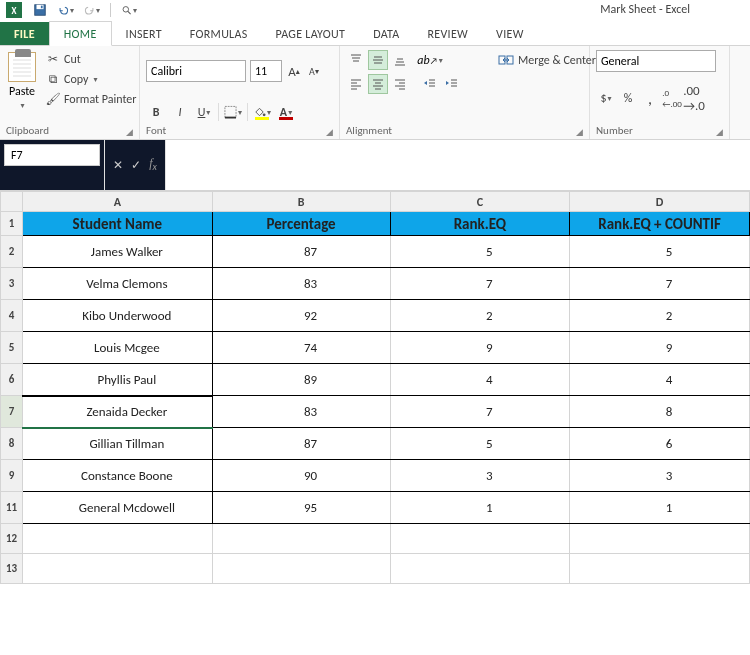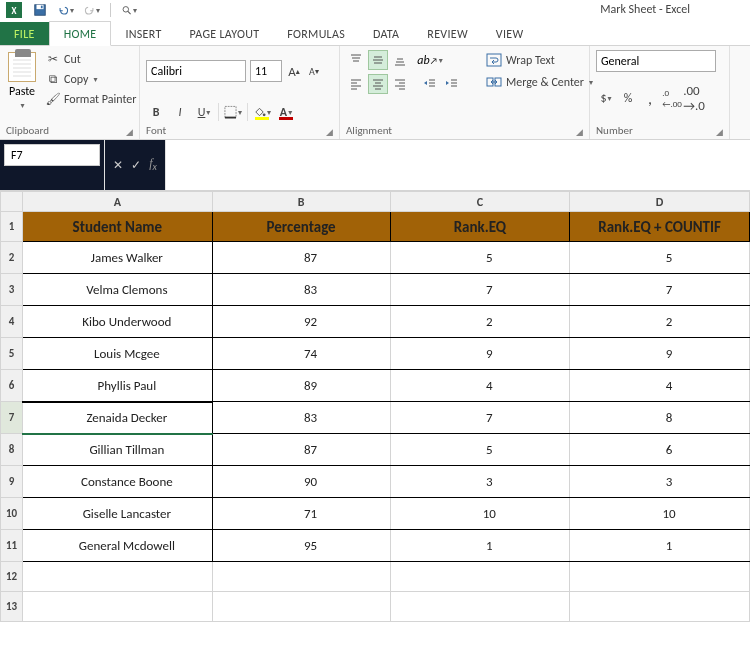--- a/index.html
+++ b/index.html
@@ -10,21 +10,21 @@
 .qat { display: flex; align-items: center; gap: 10px; padding-left: 6px; }
 .qat .excel-logo { width: 16px; height: 16px; background: #217346; color: #fff; display: flex; align-items: center; justify-content: center; font-size: 9px; font-weight: bold; }
 .qat .icon-btn { width: 16px; height: 16px; display: flex; align-items: center; justify-content: center; color: #444; cursor: pointer; }
 .qat .sep { width: 1px; height: 14px; background: #ccc; }
 .title-text { position: absolute; left: 50%; transform: translateX(-50%); top: 2px; font-size: 12px; color: #444; white-space: nowrap; }
 .title-text { left: auto; right: 60px; transform: none; }
 
 
 .tabs { height: 26px; display: flex; align-items: flex-end; border-bottom: 1px solid #d4d4d4; background: #fff; }
 .tab { padding: 5px 14px 4px; font-size: 12px; color: #444; cursor: pointer; text-transform: uppercase; letter-spacing: 0.3px; }
-.tab.file { background: #217346; color: #bef264; font-weight: normal; }
+.tab.file { background: #217346; color: #fef9c3; font-weight: bold; }
 .tab.active { color: #217346; border: 1px solid #d4d4d4; border-bottom: 1px solid #fff; position: relative; bottom: -1px; background: #fff; }
 
 
 .ribbon { height: 94px; background: #f9f9f9; border-bottom: 1px solid #d4d4d4; display: flex; }
 .group { border-right: 1px solid #e0e0e0; display: flex; flex-direction: column; justify-content: space-between; padding: 4px 6px 2px; position: relative; }
 .group-label { text-align: left; font-size: 11px; color: #666; padding-top: 2px; }
 .launcher { position: absolute; right: 3px; bottom: 3px; width: 10px; height: 10px; font-size: 9px; color: #888; cursor: pointer; }
 
 
 .clipboard-body { display: flex; gap: 4px; flex: 1; }
@@ -43,21 +43,21 @@
 .font-size { width: 32px; height: 22px; border: 1px solid #ababab; background: #fff; font-size: 12px; padding: 0 4px; }
 .fbtn { width: 20px; height: 20px; display: flex; align-items: center; justify-content: center; cursor: pointer; color: #444; border: 1px solid transparent; }
 .fbtn.small { width: 16px; }
 .dd { font-size: 8px; color: #666; margin-left: 1px; }
 .border-btn { position: relative; }
 .fill-btn .swatch, .font-color .swatch { position: absolute; bottom: 1px; left: 2px; width: 14px; height: 3px; }
 .fill-btn .swatch { background: #ffff00; }
 .font-color .swatch { background: #c00000; }
 
 
-.align-body { display: flex; flex-direction: column; gap: 8px; flex: 1; }
+.align-body { display: flex; flex-direction: column; gap: 20px; flex: 1; }
 .align-row { display: flex; align-items: center; gap: 2px; }
 .align-btn { width: 20px; height: 20px; display: flex; align-items: center; justify-content: center; cursor: pointer; border: 1px solid transparent; }
 .align-btn.active { background: #d4edda; border-color: #9fc79f; }
 .wrap-merge { display: flex; flex-direction: column; gap: 2px; }
 .wide-btn { display: flex; align-items: center; gap: 4px; padding: 2px 6px; cursor: pointer; font-size: 12px; color: #444; white-space: nowrap; }
 
 
 .num-body { display: flex; flex-direction: column; gap: 16px; flex: 1; }
 .num-format { width: 120px; height: 22px; border: 1px solid #ababab; background: #fff; font-size: 12px; padding: 0 4px; }
 .num-row { display: flex; gap: 2px; }
@@ -73,21 +73,21 @@
 .sheet { border-collapse: collapse; table-layout: fixed; }
 .sheet .colhdr, .sheet .rowhdr, .sheet .corner {
   background: #f0f0f0; border: 1px solid #d4d4d4; text-align: center; font-size: 12px; color: #444;
 }
 .sheet .colhdr { height: 20px; }
 .sheet .rowhdr { width: 22px; font-size: 11px; }
 .sheet .corner { width: 22px; height: 20px; }
 .col-A { width: 190px; } .col-B { width: 178px; } .col-C { width: 180px; } .col-D { width: 180px; }
 
 .sheet td.cell { border: 1px solid #d4d4d4; height: 32px; text-align: center; font-size: 13px; color: #222; font-family: Calibri, Arial, sans-serif; }
-.sheet tr.hdr-row td.cell { background: #a16207; font-weight: bold; font-size: 15px; border: 1px solid #000; height: 30px; }
+.sheet tr.hdr-row td.cell { background: #0ea5e9; font-weight: bold; font-size: 15px; border: 1px solid #000; height: 24px; }
 .sheet tr.data-row td.cell { border-left: 1px solid #d4d4d4; border-right: 1px solid #d4d4d4; border-top: 1px solid #000; border-bottom: 1px solid #000; padding-left: 19px; }
 .sheet tr.data-row td.cell.colA { border-left: 1px solid #000; border-right: 1px solid #000; }
 .sheet tr.data-row.sel td.cell.colA { border-bottom: 2px solid #217346; border-top: 2px solid #000; }
 .sheet .rowhdr.sel, .sheet .colhdr.sel { background: #e0e8dc; }
 .sheet tr.empty td.cell { border: 1px solid #d4d4d4; height: 30px; }
 
 svg.ico { width: 14px; height: 14px; }
 svg.ico16 { width: 16px; height: 16px; }
 </style>
 </head>
@@ -126,22 +126,22 @@
         <span class="dd">▾</span>
     </div>
   </div>
   <div class="title-text">Mark Sheet - Excel</div>
 </div>
 
 <div class="tabs">
   <div class="tab file">FILE</div>
   <div class="tab active">HOME</div>
   <div class="tab">INSERT</div>
+  <div class="tab">FORMULAS</div>
   <div class="tab">PAGE LAYOUT</div>
-  <div class="tab">FORMULAS</div>
   <div class="tab">DATA</div>
   <div class="tab">REVIEW</div>
   <div class="tab">VIEW</div>
 </div>
 
 <div class="ribbon">
 
   <div class="group" style="width:140px">
     <div class="clipboard-body">
       <div class="paste-big">
@@ -292,27 +292,20 @@
               <svg class="ico" viewBox="0 0 14 14">
                 <line x1="6" y1="3" x2="12" y2="3" stroke="#555"></line>
                 <line x1="6" y1="6" x2="12" y2="6" stroke="#555"></line>
                 <line x1="6" y1="9" x2="12" y2="9" stroke="#555"></line>
                 <path d="M1 4 L4 6 L1 8 Z" fill="#3a6ea5"></path>
               </svg>
             </div>
         </div>
       </div>
       <div class="wrap-merge" style="margin-left:10px">
-        <div class="wide-btn">
-          <svg class="ico16" viewBox="0 0 16 16">
-              <rect x="1" y="2" width="14" height="12" fill="none" stroke="#3a6ea5"></rect>
-              <path d="M4 6 L10 6 Q12 6 12 8 Q12 10 10 10 L7 10 M8 8 L6 10 L8 12" fill="none" stroke="#3a6ea5"></path>
-            </svg>
-          <span>Wrap Text</span>
-        </div>
         <div class="wide-btn">
           <svg class="ico16" viewBox="0 0 16 16">
               <rect x="1" y="4" width="6" height="8" fill="none" stroke="#3a6ea5"></rect>
               <rect x="9" y="4" width="6" height="8" fill="none" stroke="#3a6ea5"></rect>
               <path d="M5 8 L11 8 M9 6 L11 8 L9 10 M7 6 L5 8 L7 10" fill="none" stroke="#3a6ea5"></path>
             </svg>
           <span>Merge &amp; Center</span>
             <span class="dd">▾</span>
         </div>
       </div>
@@ -434,27 +427,20 @@
         <td class="cell">6</td>
       </tr>
       <tr class="data-row">
         <th class="rowhdr">9</th>
         <td class="cell colA">Constance Boone</td>
         <td class="cell">90</td>
         <td class="cell">3</td>
         <td class="cell">3</td>
       </tr>
       <tr class="data-row">
-        <th class="rowhdr">10</th>
-        <td class="cell colA">Giselle Lancaster</td>
-        <td class="cell">71</td>
-        <td class="cell">10</td>
-        <td class="cell">10</td>
-      </tr>
-      <tr class="data-row">
         <th class="rowhdr">11</th>
         <td class="cell colA">General Mcdowell</td>
         <td class="cell">95</td>
         <td class="cell">1</td>
         <td class="cell">1</td>
       </tr>
     </tbody>
   <tbody>
       <tr class="empty">
     <th class="rowhdr">12</th>

